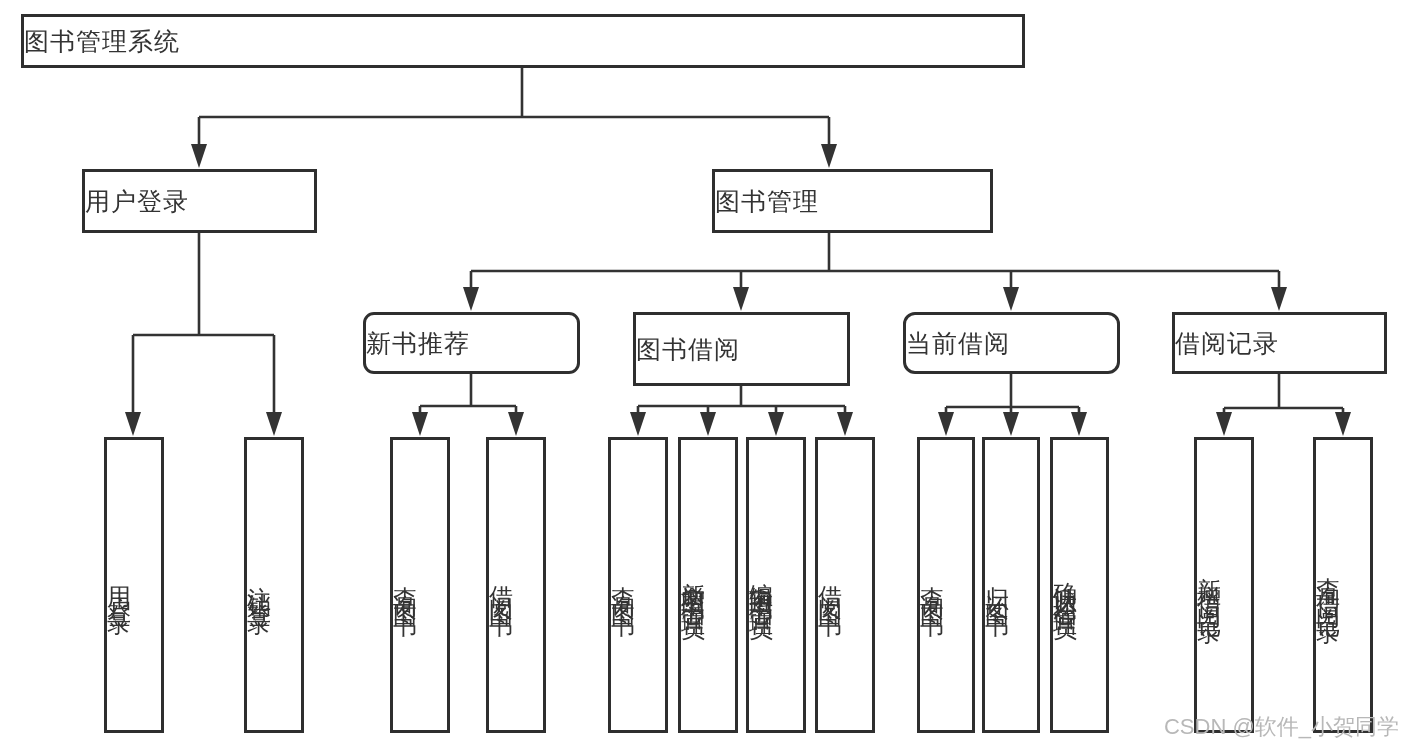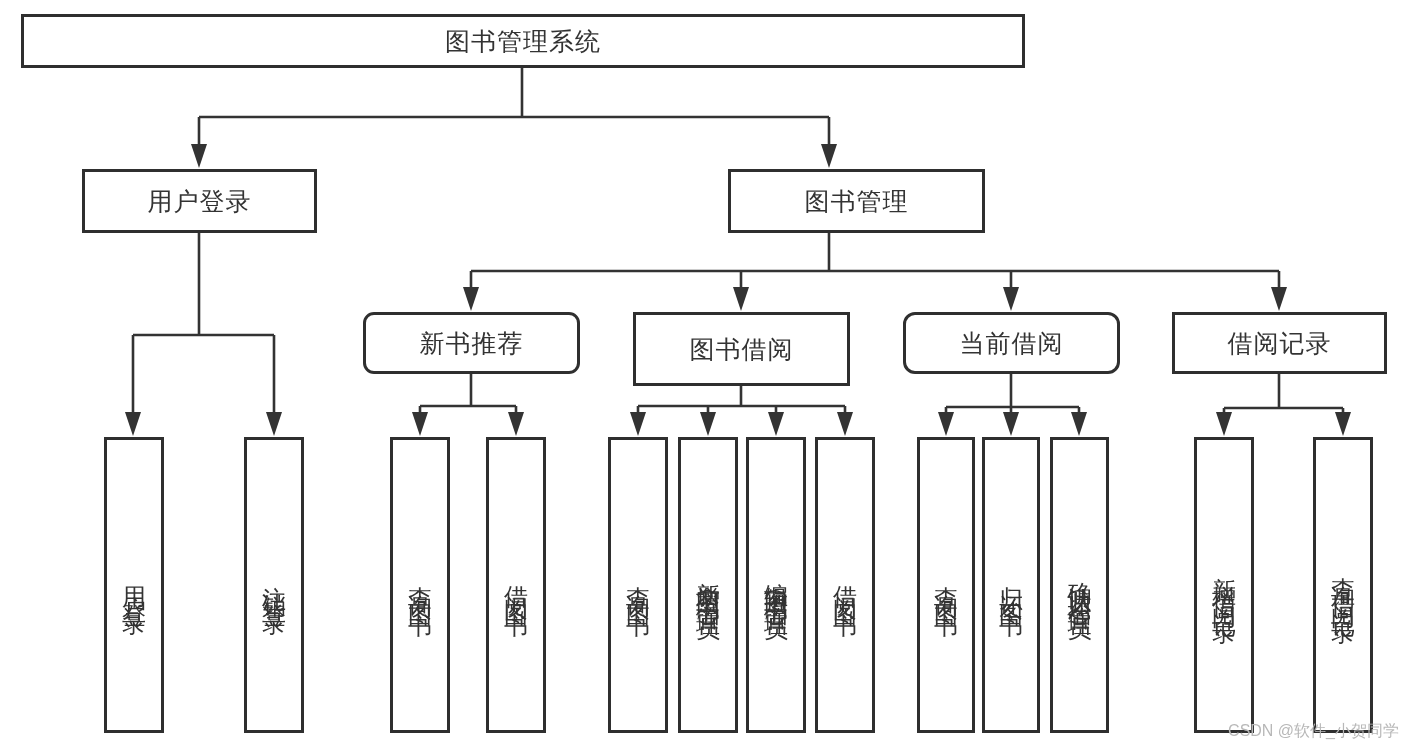--- a/index.html
+++ b/index.html
@@ -17,21 +17,21 @@
     overflow:hidden;
   }
   #connectors{position:absolute;left:0;top:0;z-index:0;}
   .box{
     position:absolute;
     box-sizing:border-box;
     background:#fff;
     border:3px solid #2f2f2f;
     display:flex;
     align-items:center;
-    justify-content:center;
+    justify-content:flex-start;
     color:var(--text);
     z-index:1;
   }
   .h-label{
     font-size:25px;
     letter-spacing:1px;
     white-space:nowrap;
     color:var(--text);
   }
   .v-label{
@@ -40,21 +40,21 @@
     font-size:24px;
     letter-spacing:9px;
     color:var(--text);
     line-height:1;
   }
   .v-label.long{letter-spacing:5px;}
   #watermark{
     position:absolute;
     right:6px;
     bottom:5px;
-    font-size:16px;
+    font-size:22px;
     color:var(--wm);
     z-index:3;
     white-space:nowrap;
   }
 </style>
 </head>
 <body>
 
 <div id="canvas">
 
@@ -98,21 +98,21 @@
     </g>
   </svg>
 
   <div class="box" style="left:21px;top:14px;width:1004px;height:54px;">
     <span class="h-label">图书管理系统</span>
   </div>
 
   <div class="box" style="left:82px;top:169px;width:235px;height:64px;">
     <span class="h-label">用户登录</span>
   </div>
-  <div class="box" style="left:712px;top:169px;width:257px;height:64px;margin-left:16px;">
+  <div class="box" style="left:712px;top:169px;width:281px;height:64px;">
     <span class="h-label">图书管理</span>
   </div>
 
   <div class="box" style="left:363px;top:312px;width:217px;height:62px;border-radius:11px;">
     <span class="h-label">新书推荐</span>
   </div>
   <div class="box" style="left:633px;top:312px;width:217px;height:74px;">
     <span class="h-label">图书借阅</span>
   </div>
   <div class="box" style="left:903px;top:312px;width:217px;height:62px;border-radius:12px;">

